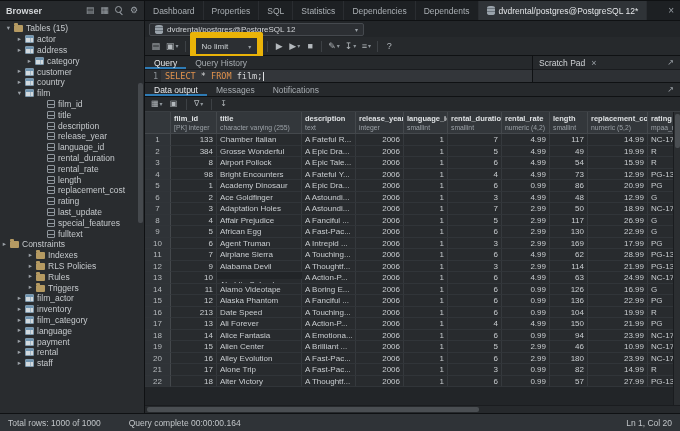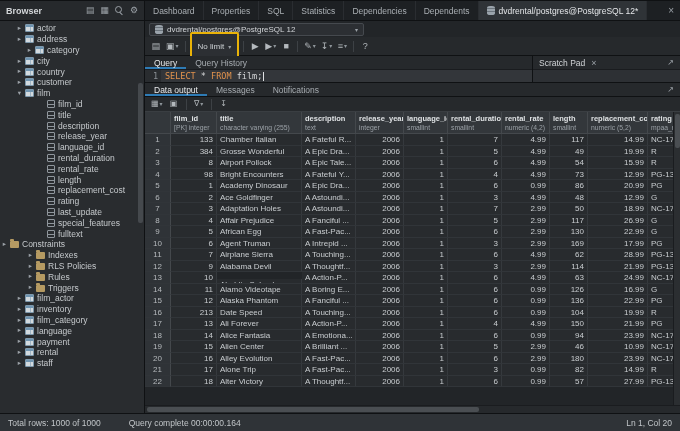--- a/index.html
+++ b/index.html
@@ -53,21 +53,21 @@
   .conn-select{width:215px;height:13px;display:flex;align-items:center;gap:4px;padding:0 5px;background:#2c2f33;border:1px solid #45494e;border-radius:2px;font-size:8px;color:#d2d5d8;cursor:default}
   .conn-select .caret{margin-left:auto;font-size:6px;color:#9aa0a6}
   .icon-db{width:8px;height:9px;flex:none;background:#9aa3ab;border-radius:3px/2px;position:relative}
   .icon-db::before{content:"";position:absolute;top:2px;left:0;right:0;height:1px;background:#6b747c}
   .icon-db::after{content:"";position:absolute;top:5px;left:0;right:0;height:1px;background:#6b747c}
 
   .qtoolbar{height:19px;flex:none;background:#26292c;border-bottom:1px solid #0f1113;display:flex;align-items:center;padding:0 4px;gap:1px}
   .qicon{height:15px;min-width:14px;padding:0 2px;display:flex;align-items:center;justify-content:center;gap:1px;color:#b4b9bd;border-radius:2px;font-size:9px;line-height:1;cursor:default}
   .qicon .dd{font-size:6px;color:#8e959a}
   .qsep{width:1px;height:11px;background:#3d4145;margin:0 3px}
-  .qselect{display:flex;align-items:center;gap:4px;height:28px;padding:0 6px;background:#2c2f33;border:2px solid #eab308;border-radius:2px;font-size:8px;color:#cdd1d4;cursor:default}
+  .qselect{display:flex;align-items:center;gap:20px;height:28px;padding:0 6px;background:#2c2f33;border:6px solid #eab308;border-radius:2px;font-size:8px;color:#cdd1d4;cursor:default}
 
   .editor-zone{height:27px;flex:none;display:flex;border-bottom:1px solid #0f1113}
   .editor-left{flex:1;display:flex;flex-direction:column;min-width:0}
   .qtabs{height:14px;flex:none;display:flex;align-items:stretch;background:#26292c;border-bottom:1px solid #1a1c1f}
   .qtab{padding:0 9px;font-size:8.5px;display:flex;align-items:center;color:#a7acb1;cursor:default}
   .qtab.active{color:#e6e8ea;box-shadow:inset 0 -2px 0 #2e7bb5}
   .editor{flex:1;display:flex;background:#2d3034;font-family:"DejaVu Sans Mono",monospace;font-size:8.5px;min-height:0}
   .gutter{width:16px;flex:none;background:#292c2f;color:#8a9095;text-align:right;padding-right:3px;line-height:12px}
   .codeline{flex:1;height:12px;line-height:12px;display:flex;align-items:center;white-space:pre;padding-left:4px;background:rgba(255,255,255,0.03)}
   .tok-keyword{color:#e0924d}
@@ -146,49 +146,49 @@
           <span class="icon-db"></span>
           <span>dvdrental/postgres@PostgreSQL 12*</span>
         </div>
         <span class="tab-close">×</span>
     </div>
   </div>
 
   <div class="main">
     <div class="sidebar">
       <div id="tree">
+          <div class="titem" style="padding-left: 4px;">
+            <span class="tcaret">▾</span>
+            <span class="ic ic-folder"></span>
+            <span class="tlabel">Tables (15)</span>
+          </div>
           <div class="titem" style="padding-left: 15px;">
             <span class="tcaret">▸</span>
             <span class="ic ic-table"></span>
             <span class="tlabel">actor</span>
           </div>
           <div class="titem" style="padding-left: 15px;">
             <span class="tcaret">▸</span>
             <span class="ic ic-table"></span>
             <span class="tlabel">address</span>
           </div>
           <div class="titem" style="padding-left: 25px;">
             <span class="tcaret">▸</span>
             <span class="ic ic-table"></span>
             <span class="tlabel">category</span>
           </div>
           <div class="titem" style="padding-left: 15px;">
             <span class="tcaret">▸</span>
             <span class="ic ic-table"></span>
-            <span class="tlabel">city</span>
+            <span class="tlabel">customer</span>
           </div>
           <div class="titem" style="padding-left: 15px;">
             <span class="tcaret">▸</span>
             <span class="ic ic-table"></span>
             <span class="tlabel">country</span>
-          </div>
-          <div class="titem" style="padding-left: 15px;">
-            <span class="tcaret">▸</span>
-            <span class="ic ic-table"></span>
-            <span class="tlabel">customer</span>
           </div>
           <div class="titem" style="padding-left: 15px;">
             <span class="tcaret">▾</span>
             <span class="ic ic-table"></span>
             <span class="tlabel">film</span>
           </div>
           <div class="titem" style="padding-left: 37px;">
             <span class="tcaret"></span>
             <span class="ic ic-column"></span>
             <span class="tlabel">film_id</span>

